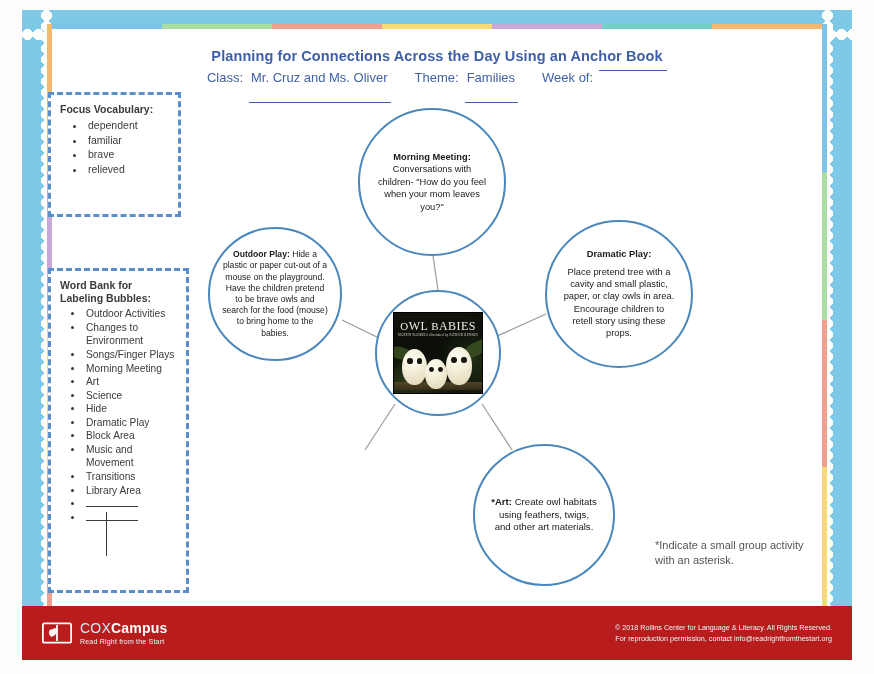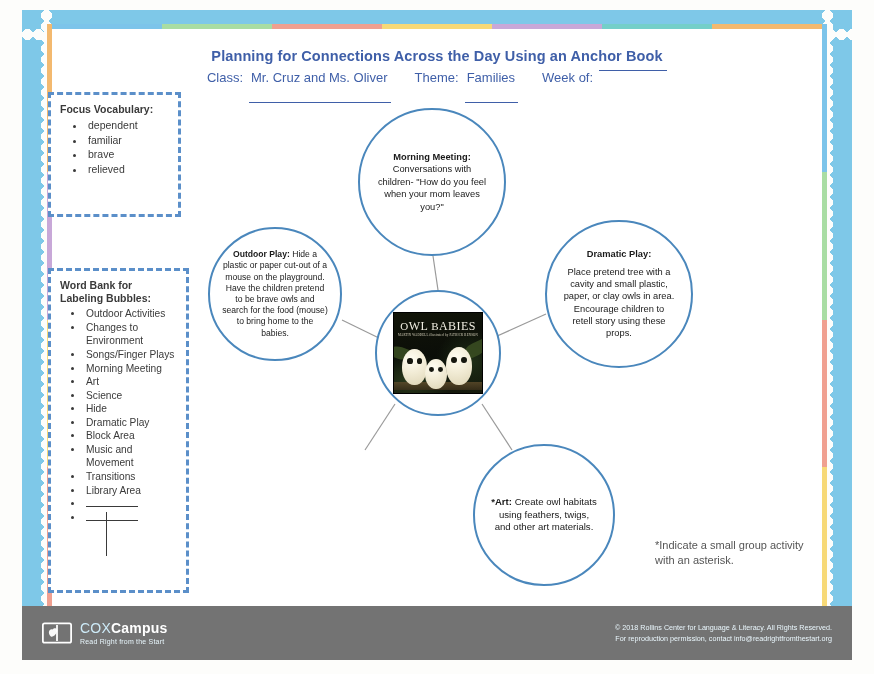--- a/index.html
+++ b/index.html
@@ -44,21 +44,21 @@
   .strip { position:absolute; display:flex; }
   .strip-top { left:52px; top:24px; right:52px; height:5px; flex-direction:row; }
   .strip-bottom { left:52px; bottom:59px; right:52px; height:5px; flex-direction:row; }
   .strip-left { left:47px; top:24px; bottom:59px; width:5px; flex-direction:column; }
   .strip-right { right:47px; top:24px; bottom:59px; width:5px; flex-direction:column; }
   .strip span { flex:1 1 auto; display:block; }
 
   
   .footer {
     position:absolute; left:22px; right:22px; bottom:14px; height:54px;
-    background:#737373;
+    background:#b91c1c;
     display:flex; align-items:center; justify-content:space-between;
     padding:0 20px;
   }
   .logo-wrap { display:flex; align-items:center; gap:8px; }
   .logo-mark { width:30px; height:24px; flex:0 0 auto; }
   .logo-text { line-height:1.15; }
   .logo-title { font-size:14px; color:#ffffff; letter-spacing:.2px; }
   .logo-title .cox { color:#cdeaf7; font-weight:400; }
   .logo-title .campus { color:#ffffff; font-weight:700; }
   .logo-tag { font-size:7px; color:#e8f6fc; letter-spacing:.2px; margin-top:1px; }

